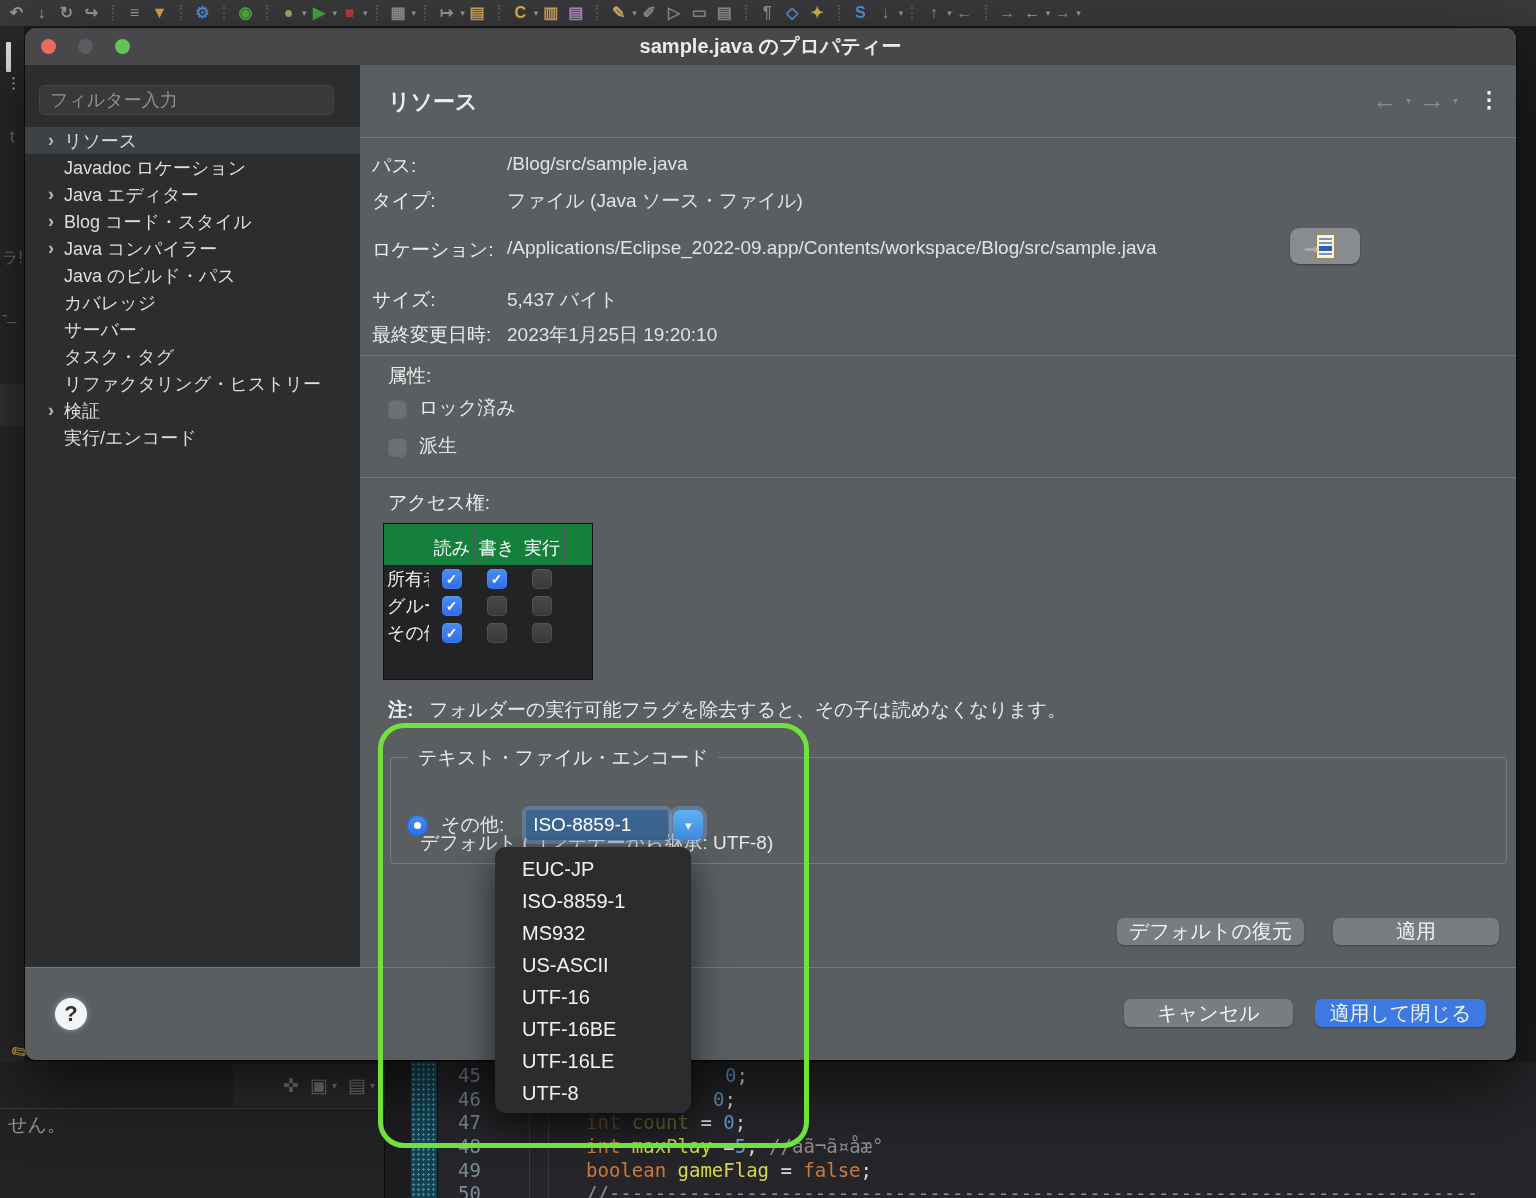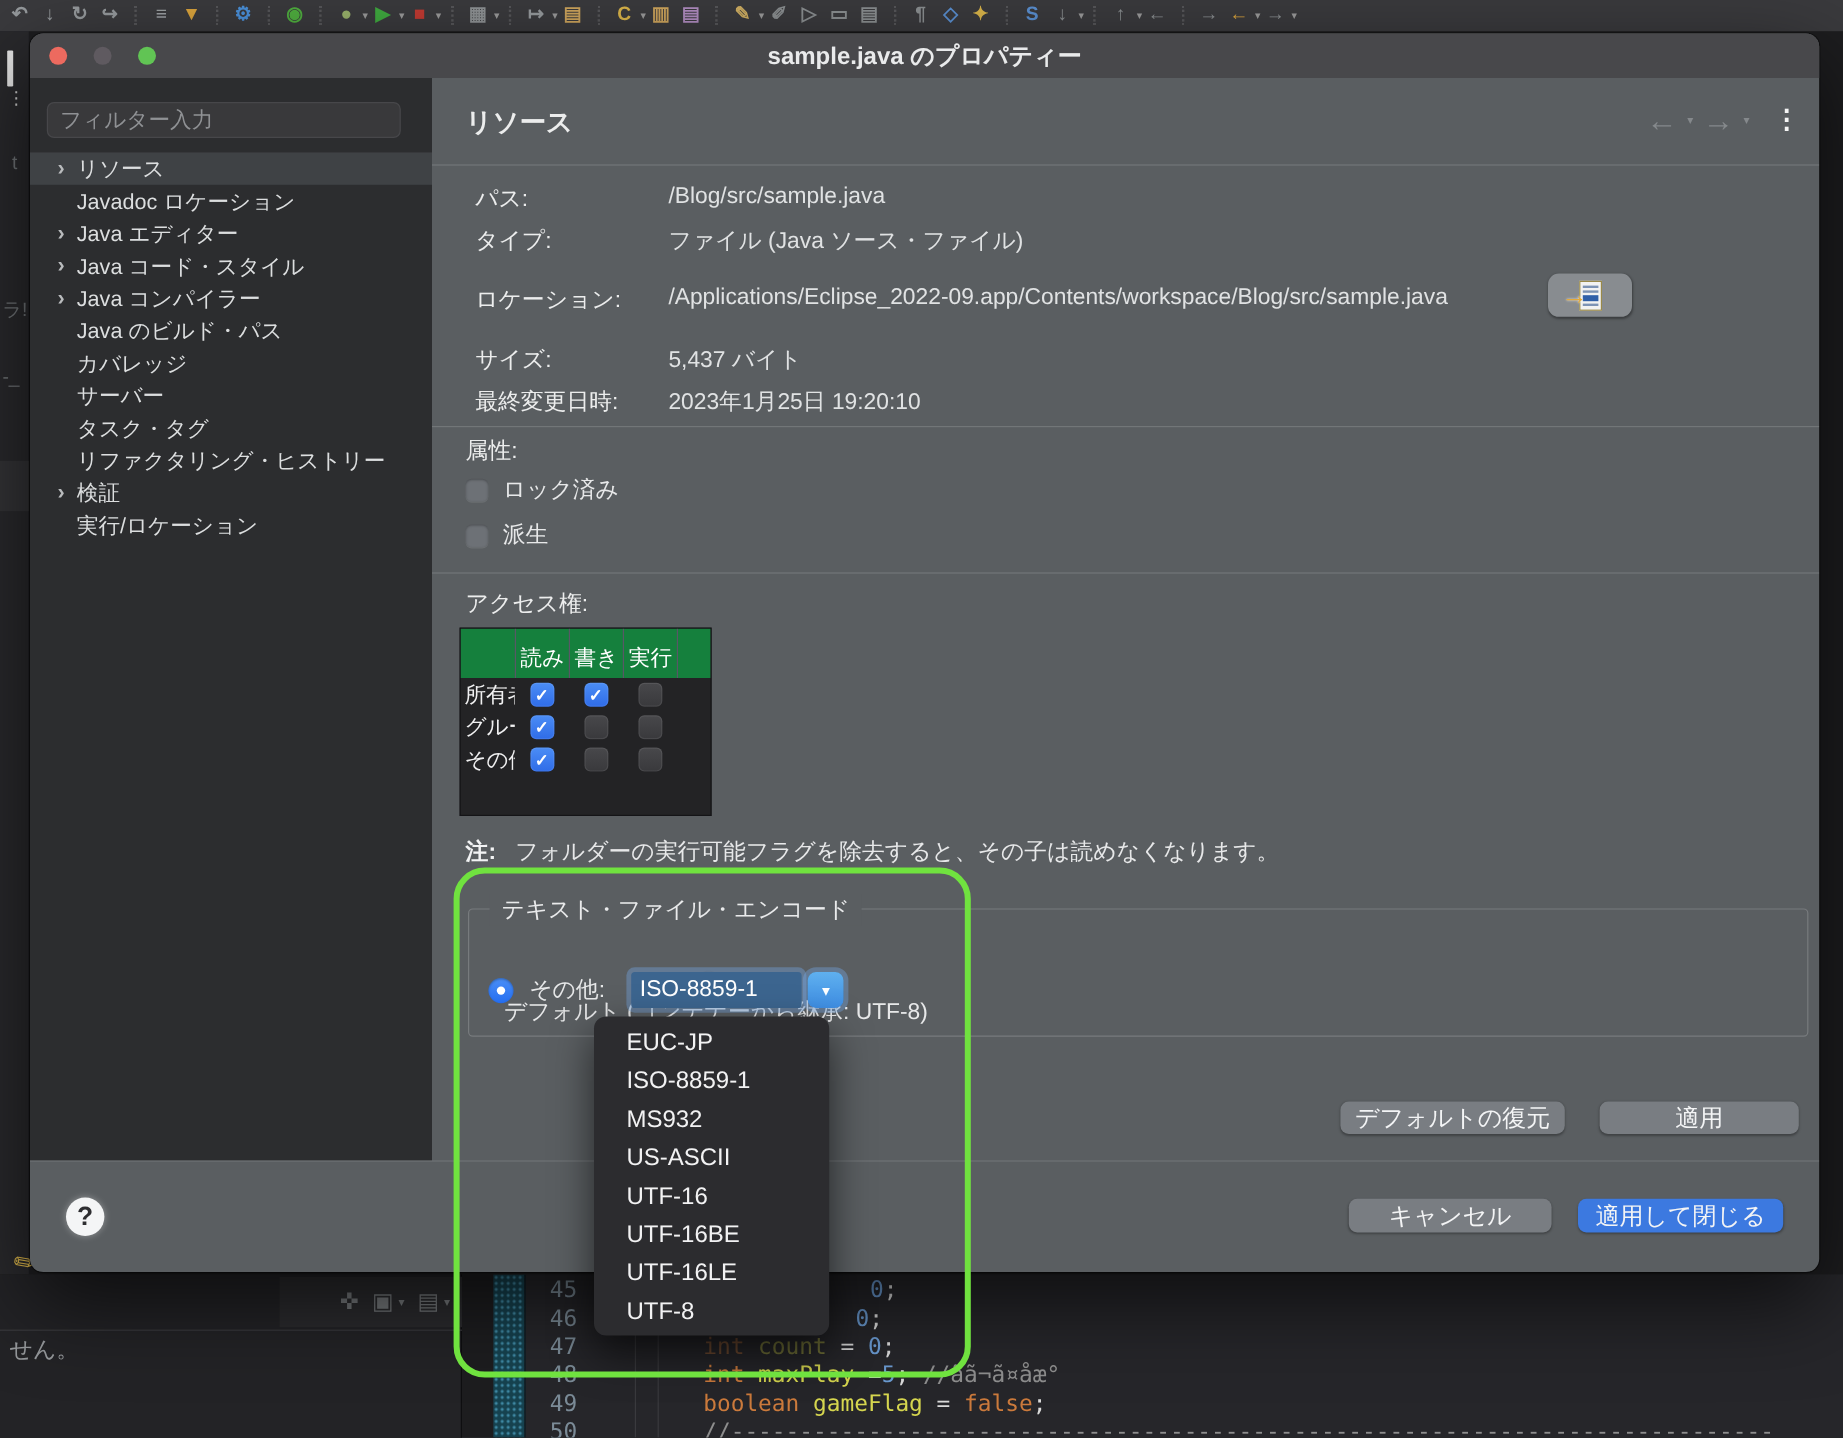--- a/index.html
+++ b/index.html
@@ -41,21 +41,21 @@
   .tree-chev.show{visibility:visible;}
   .tree-label{margin-left:3px;}
   
   .content{position:relative;flex:1;font-size:19px;color:#e7e8e9;}
   .chead{position:absolute;left:28px;top:22px;font-size:22px;font-weight:bold;color:#eceded;}
   .cnav{position:absolute;right:16px;top:22px;display:flex;align-items:center;gap:8px;}
   .nav-arrow{color:#85898c;font-size:26px;font-weight:bold;line-height:26px;}
   .nav-dd{color:#85898c;font-size:10px;}
   .kebab{color:#f5f5f5;font-size:22px;font-weight:bold;margin-left:12px;letter-spacing:0;}
   .divider{position:absolute;left:0;right:0;height:1px;background:rgba(255,255,255,.15);}
-  .frow{position:absolute;left:36px;display:flex;gap:26px;}
+  .frow{position:absolute;left:12px;display:flex;}
   .flabel{width:135px;flex:none;color:#eceded;}
   .fvalue{color:#e0e2e3;white-space:nowrap;}
   .f0{top:88px}.f1{top:123px}.f2{top:172px}.f3{top:222px}.f4{top:257px}
   .loc-btn{position:absolute;left:930px;top:163px;width:70px;height:36px;background:#888c90;border-radius:9px;
     display:flex;align-items:center;justify-content:center;box-shadow:0 1px 2px rgba(0,0,0,.35);cursor:pointer;}
   .loc-doc{width:17px;height:23px;background:#f2f2f2;border:1px solid #9a8a4a;position:relative;}
   .loc-doc i{position:absolute;left:2px;right:2px;height:2px;background:#7d93b5;}
   .loc-doc i.b{background:#2f5fa8;height:5px;}
   .loc-go{position:absolute;margin-right:26px;color:#e2a93b;font-size:22px;font-weight:bold;text-shadow:0 0 2px #fff;}
   .sec-label{position:absolute;left:28px;color:#eceded;}
@@ -423,21 +423,21 @@
             <span class="tree-label">Javadoc ロケーション</span>
           </div>
 
           <div class="tree-row">
             <span class="tree-chev show">›</span>
             <span class="tree-label">Java エディター</span>
           </div>
 
           <div class="tree-row">
             <span class="tree-chev show">›</span>
-            <span class="tree-label">Java コード・スタイル</span>
+            <span class="tree-label">Blog コード・スタイル</span>
           </div>
 
           <div class="tree-row">
             <span class="tree-chev show">›</span>
             <span class="tree-label">Java コンパイラー</span>
           </div>
 
           <div class="tree-row">
             <span class="tree-chev">›</span>
             <span class="tree-label">Java のビルド・パス</span>
@@ -463,21 +463,21 @@
             <span class="tree-label">リファクタリング・ヒストリー</span>
           </div>
 
           <div class="tree-row">
             <span class="tree-chev show">›</span>
             <span class="tree-label">検証</span>
           </div>
 
           <div class="tree-row">
             <span class="tree-chev">›</span>
-            <span class="tree-label">実行/ロケーション</span>
+            <span class="tree-label">実行/エンコード</span>
           </div>
         </div>
     </div>
 
     <div class="content">
       <div class="chead">リソース</div>
       <div class="cnav">
         <span class="nav-arrow">←</span>
         <span class="nav-dd">▾</span>
         <span class="nav-arrow">→</span>

